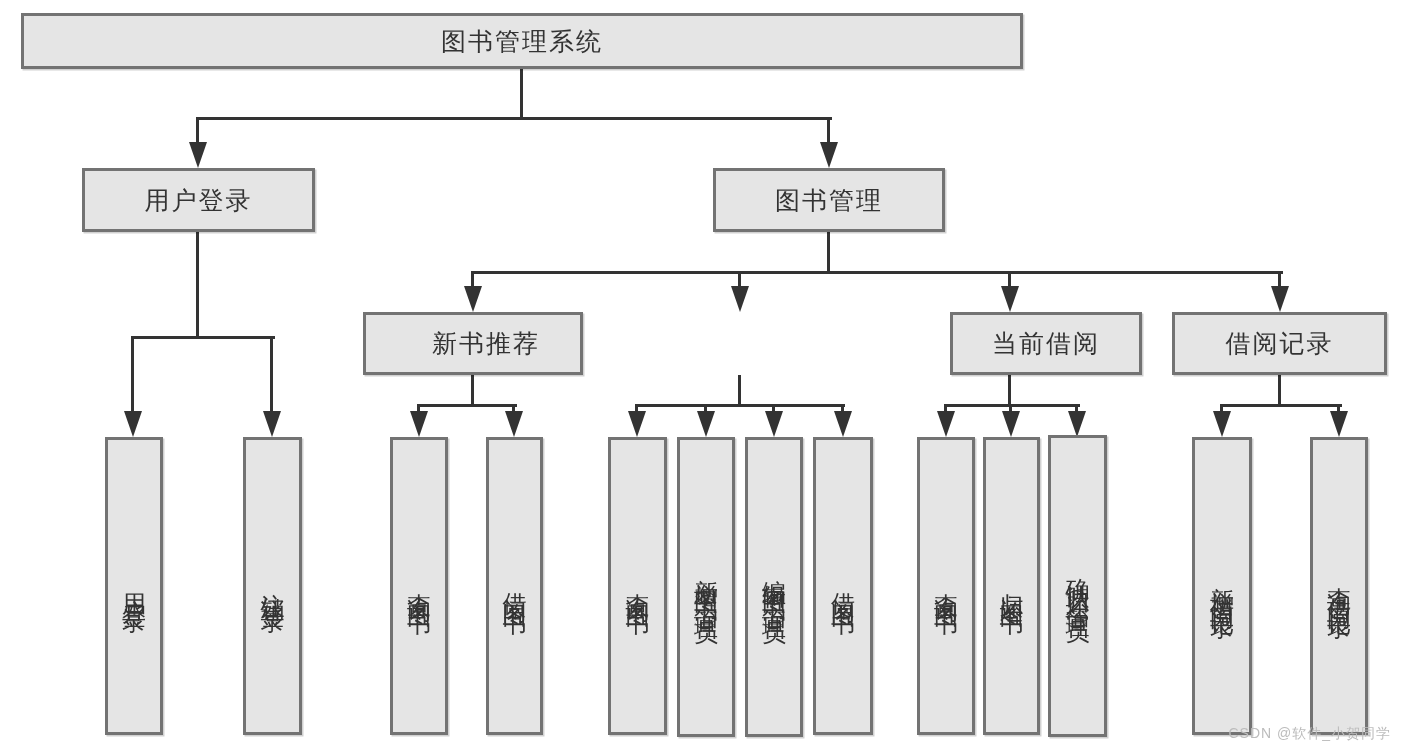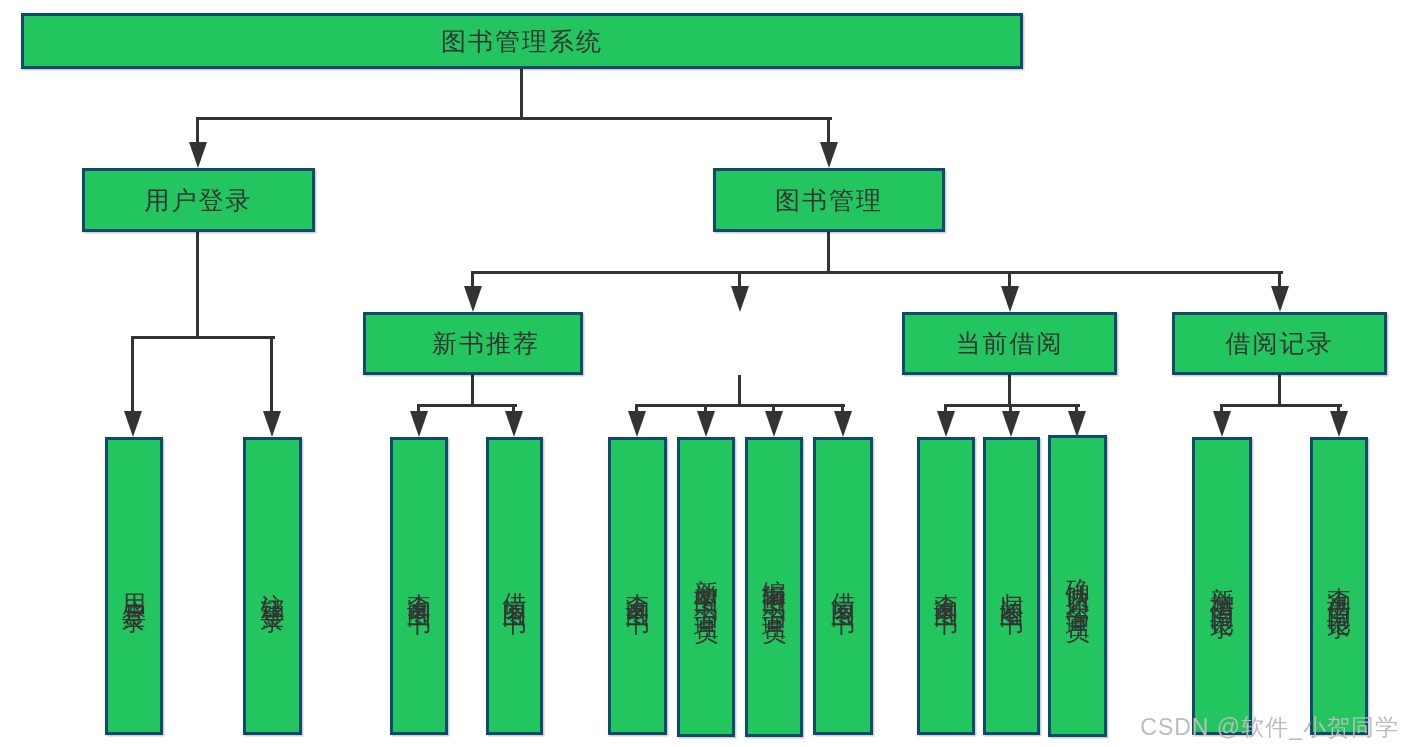--- a/index.html
+++ b/index.html
@@ -1,41 +1,41 @@
 <!DOCTYPE html>
 <html><head>
 <meta charset="utf-8">
 <style>
   html,body{margin:0;padding:0;background:#ffffff;}
   .canvas{
     position:relative;width:1405px;height:747px;background:#ffffff;
     overflow:hidden;font-family:"Liberation Sans","DejaVu Sans",sans-serif;
   }
   .box{
-    position:absolute;background:#22c55e;border:3px solid #0c4a6e;
+    position:absolute;background:#e5e5e5;border:3px solid #737373;
     box-sizing:border-box;display:flex;align-items:center;justify-content:center;
     box-shadow:1.5px 1.5px 0 rgba(0,0,0,0.18);
   }
   .hlabel{
     font-size:25px;color:#333333;letter-spacing:2px;white-space:nowrap;line-height:1;
   }
   .vlabel{
     writing-mode:vertical-rl;text-orientation:mixed;
     font-size:24px;color:#333333;letter-spacing:6px;line-height:1;
   }
   .vline,.hline{position:absolute;background:#333333;}
   .vline{width:3px;}
   .hline{height:3px;}
   .arrow{
     position:absolute;width:0;height:0;
     border-left:9px solid transparent;border-right:9px solid transparent;
     border-top:26px solid #333333;
   }
   .watermark{
-    position:absolute;right:6px;bottom:4px;font-size:23px;color:#bcbcbc;
+    position:absolute;right:14px;bottom:4px;font-size:14px;color:#bcbcbc;
     letter-spacing:1px;z-index:5;white-space:nowrap;margin-left:20px;
   }
 </style>
 </head>
 <body>
 
 <div class="canvas">
 
   <div class="vline" style="left:520px;top:69px;height:50px;"></div>
   <div class="hline" style="left:196px;top:117px;width:636px;"></div>
@@ -103,21 +103,21 @@
   <div class="box" style="left:82px;top:168px;width:233px;height:64px;">
     <span class="hlabel">用户登录</span>
   </div>
   <div class="box" style="left:713px;top:168px;width:232px;height:64px;">
     <span class="hlabel">图书管理</span>
   </div>
 
   <div class="box" style="left:363px;top:312px;width:220px;height:63px;padding-left:26px;">
     <span class="hlabel">新书推荐</span>
   </div>
-  <div class="box" style="left:902px;top:312px;width:215px;height:63px;">
+  <div class="box" style="left:950px;top:312px;width:192px;height:63px;">
     <span class="hlabel">当前借阅</span>
   </div>
   <div class="box" style="left:1172px;top:312px;width:215px;height:63px;">
     <span class="hlabel">借阅记录</span>
   </div>
 
   <div class="box" style="left:105px;top:437px;width:58px;height:298px;">
     <span class="vlabel">用户登录</span>
   </div>
   <div class="box" style="left:243px;top:437px;width:59px;height:298px;">

